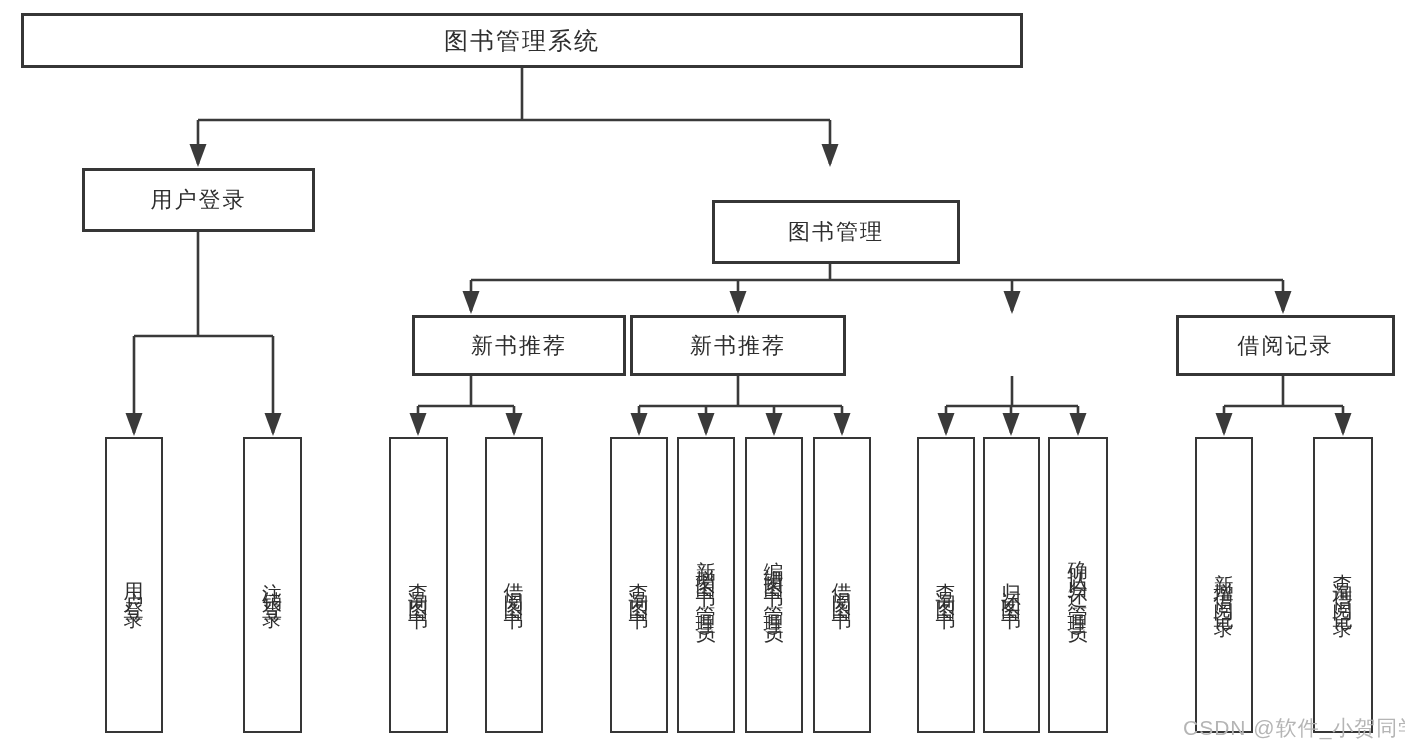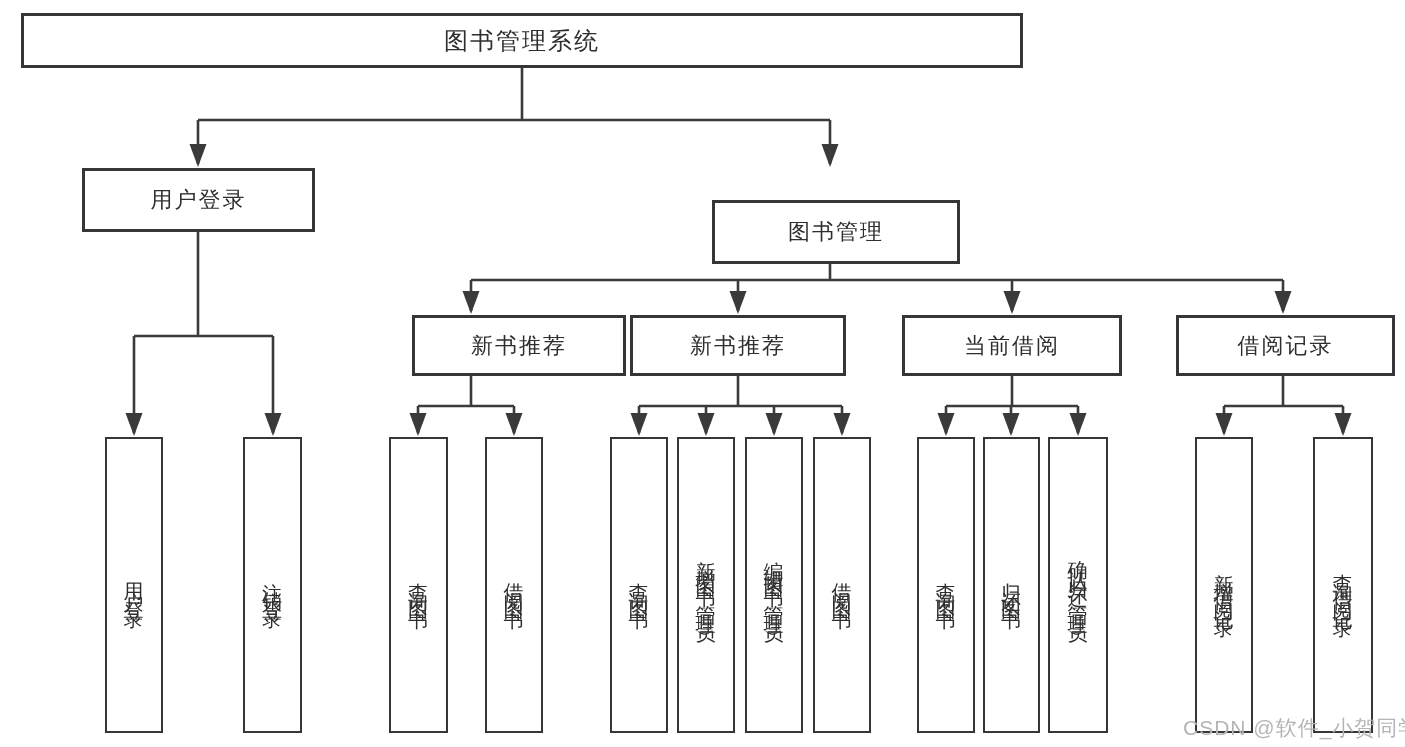--- a/index.html
+++ b/index.html
@@ -100,23 +100,20 @@
   <div class="node h" style="left:712px; top:180px; width:248px; height:64px;margin-top:20px;">
     <span>图书管理</span>
   </div>
 
   <div class="node h" style="left:364px; top:315px; width:214px; height:61px;margin-left:48px;">
     <span>新书推荐</span>
   </div>
   <div class="node h" style="left:630px; top:315px; width:216px; height:61px;">
     <span>新书推荐</span>
   </div>
-  <div class="node h" style="left:902px; top:315px; width:220px; height:61px;">
-    <span>当前借阅</span>
-  </div>
   <div class="node h" style="left:1176px; top:315px; width:219px; height:61px;">
     <span>借阅记录</span>
   </div>
 
   <div class="node v" style="left:105px; top:437px; width:58px; height:296px;">
     <span>用户登录</span>
   </div>
   <div class="node v" style="left:243px; top:437px; width:59px; height:296px;">
     <span>注销登录</span>
   </div>

